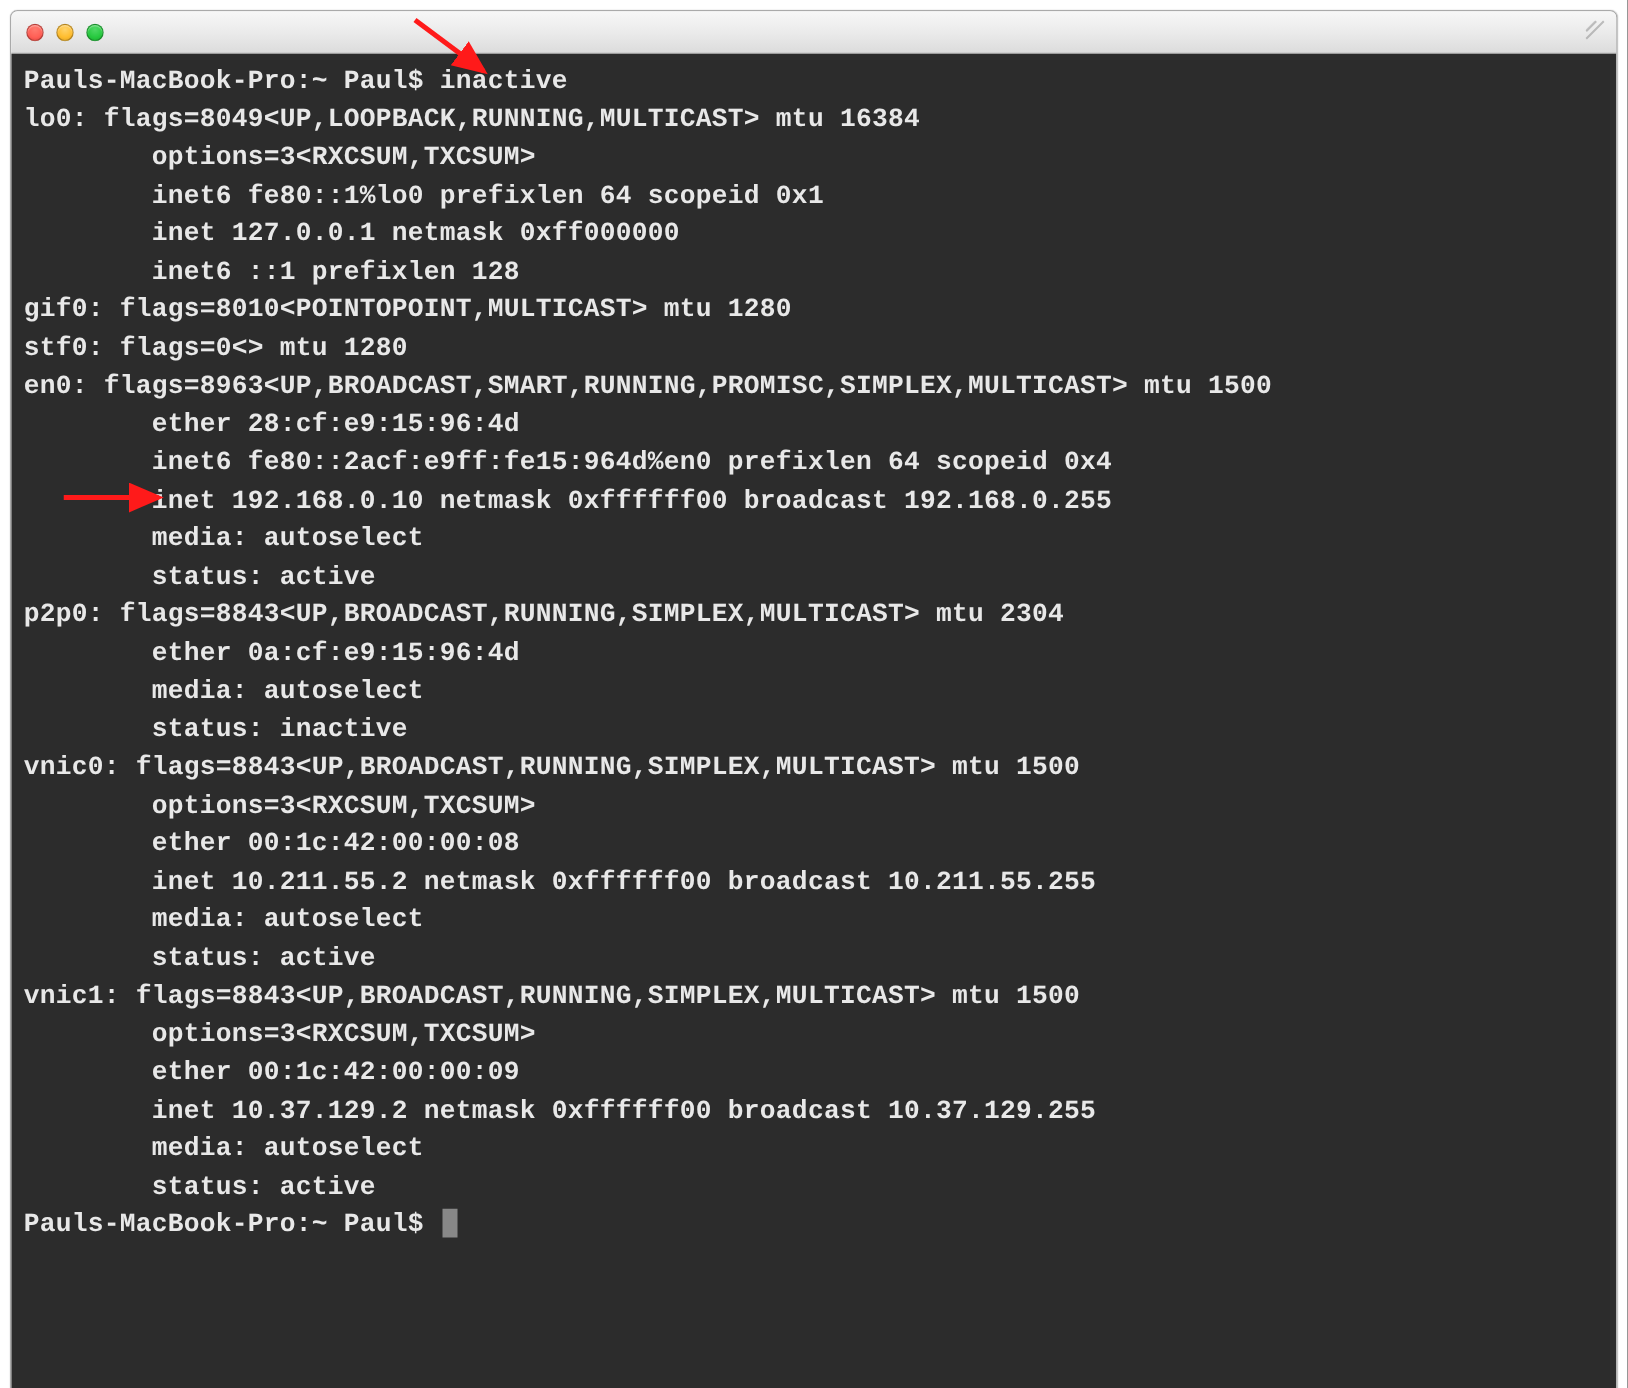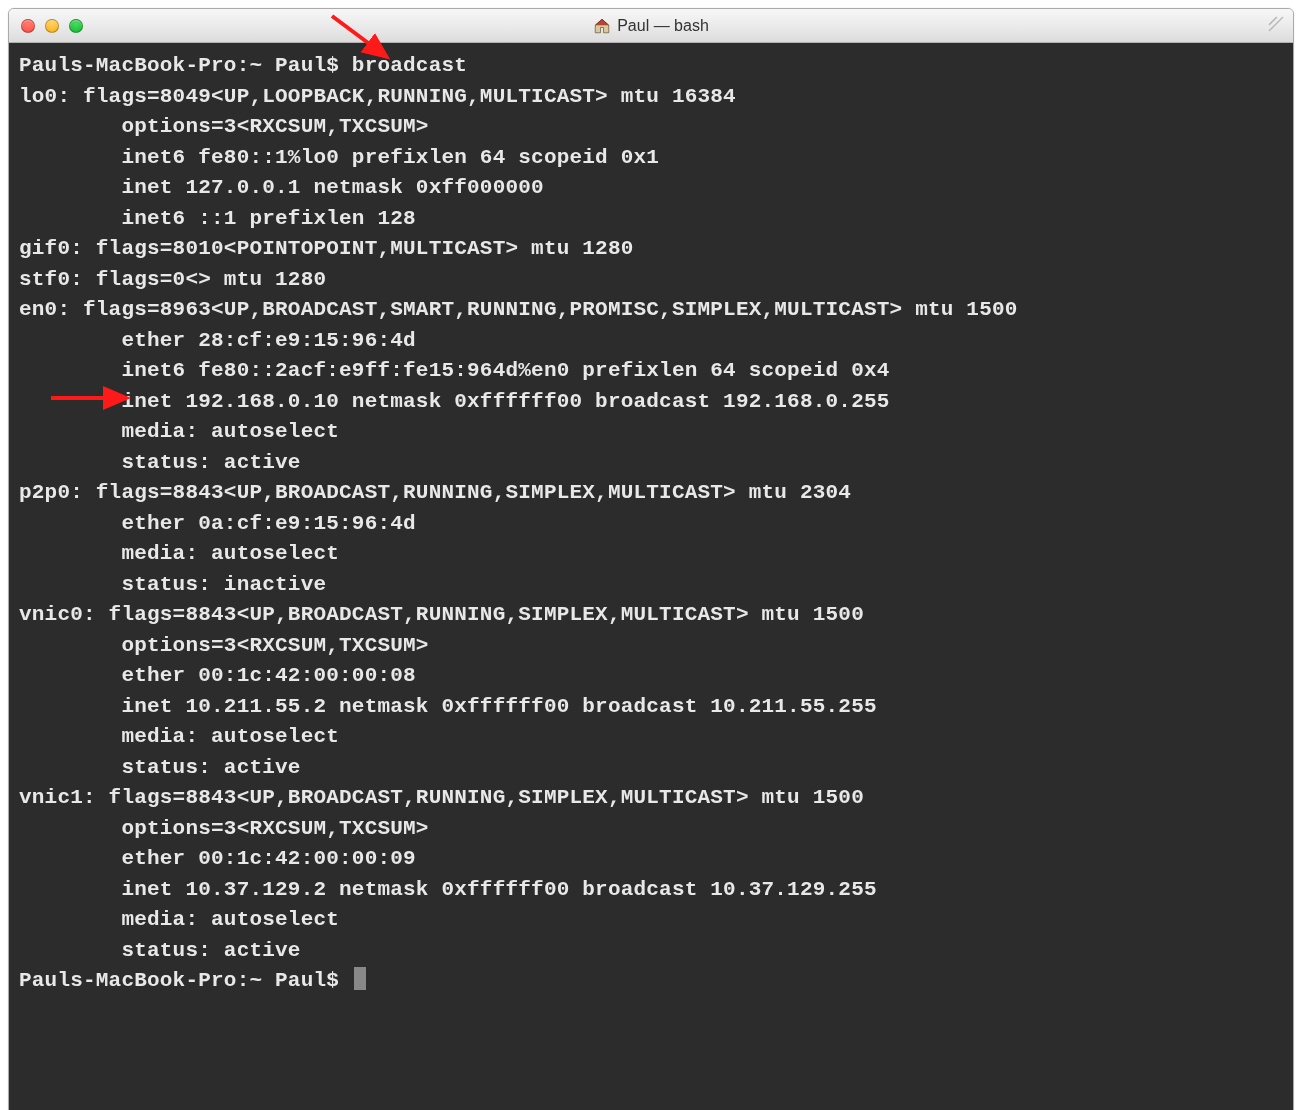--- a/index.html
+++ b/index.html
@@ -94,38 +94,29 @@
 </head>
 <body>
 
 <div class="window">
   <div class="titlebar">
     <div class="traffic-lights">
       <div class="light red"></div>
       <div class="light yellow"></div>
       <div class="light green"></div>
     </div>
-    <div class="window-title">
-      <span class="home-icon">
-        <svg width="18" height="18" viewBox="0 0 24 24">
-          <path d="M3 11 L12 3 L21 11 L21 21 L14 21 L14 14 L10 14 L10 21 L3 21 Z" fill="#d9c89e" stroke="#6b5c3e" stroke-width="1"></path>
-          <path d="M3 11 L12 3 L21 11" fill="#b54434" stroke="#6b2c20" stroke-width="1"></path>
-        </svg>
-      </span>
-      <span>Paul — bash</span>
-    </div>
     <div class="resize-grip">
       <svg width="18" height="18" viewBox="0 0 18 18">
         <path d="M2 10 L10 2 M2 16 L16 2" stroke="#888" stroke-width="1.5" fill="none"></path>
         <path d="M9 2 L2 9 M16 2 L2 16" stroke="#888" stroke-width="1" fill="none" opacity="0.6"></path>
       </svg>
     </div>
   </div>
 
-  <div class="terminal"><span><span>Pauls-MacBook-Pro:~ Paul$ </span><span>broadcast</span></span>
+  <div class="terminal"><span><span>Pauls-MacBook-Pro:~ Paul$ </span><span>inactive</span></span>
 <span id="output-lines">lo0: flags=8049&lt;UP,LOOPBACK,RUNNING,MULTICAST&gt; mtu 16384
         options=3&lt;RXCSUM,TXCSUM&gt;
         inet6 fe80::1%lo0 prefixlen 64 scopeid 0x1
         inet 127.0.0.1 netmask 0xff000000
         inet6 ::1 prefixlen 128
 gif0: flags=8010&lt;POINTOPOINT,MULTICAST&gt; mtu 1280
 stf0: flags=0&lt;&gt; mtu 1280
 en0: flags=8963&lt;UP,BROADCAST,SMART,RUNNING,PROMISC,SIMPLEX,MULTICAST&gt; mtu 1500
         ether 28:cf:e9:15:96:4d
         inet6 fe80::2acf:e9ff:fe15:964d%en0 prefixlen 64 scopeid 0x4

